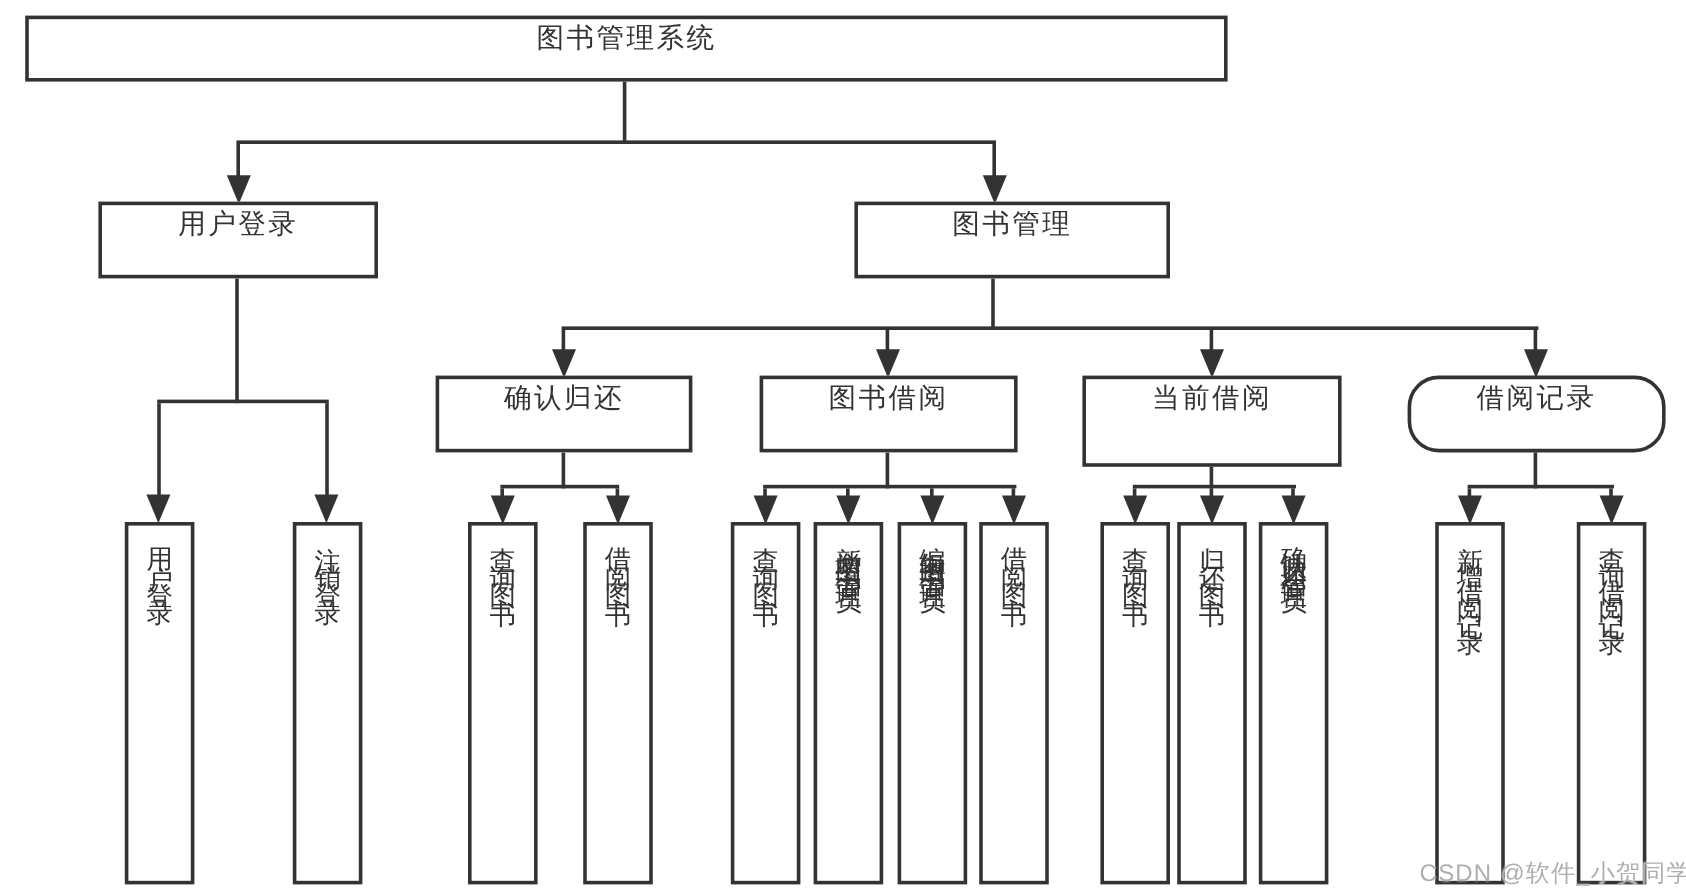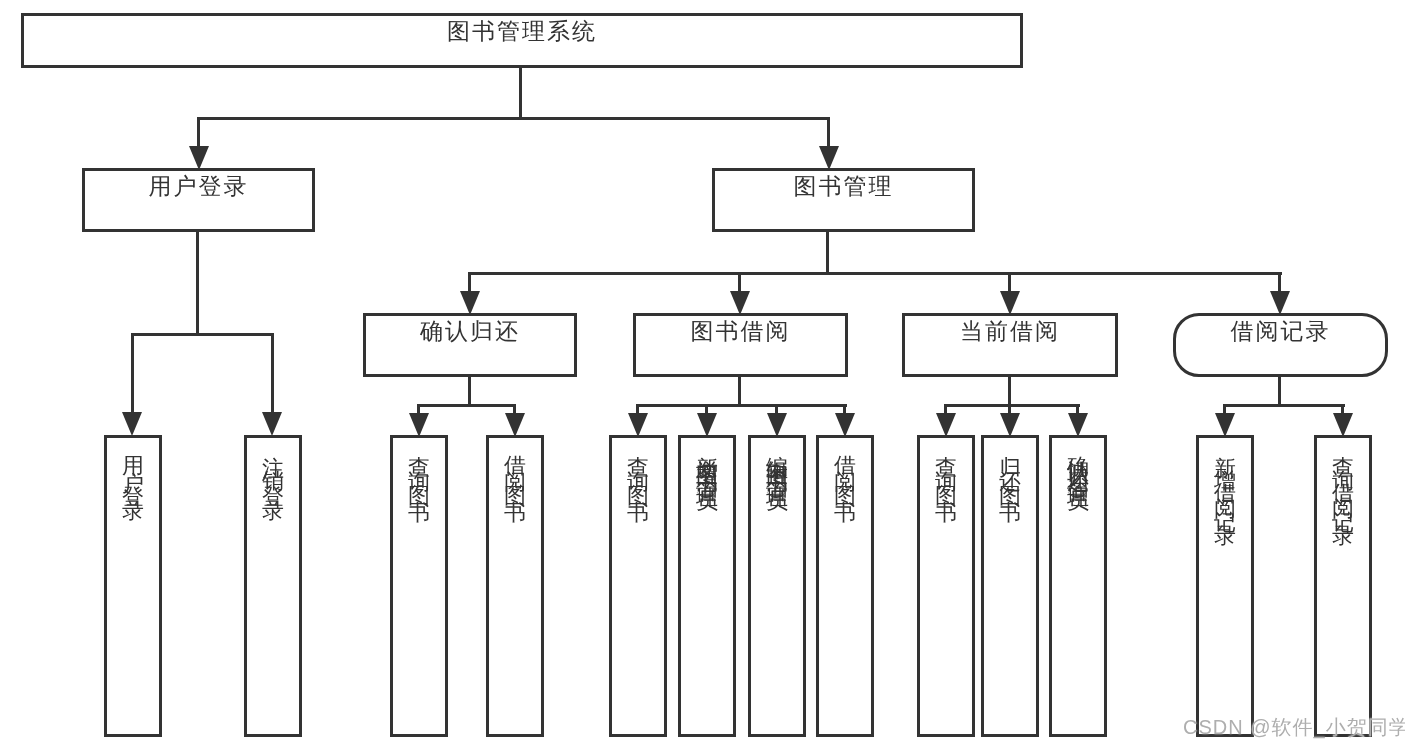--- a/index.html
+++ b/index.html
@@ -49,21 +49,21 @@
     white-space:nowrap;
     z-index:5;
     text-shadow:0 0 2px #ffffff;
   }
   
   #root{left:21px;top:13px;width:1002px;height:55px;}
   #l2-user{left:82px;top:168px;width:233px;height:64px;}
   #l2-book{left:712px;top:168px;width:263px;height:64px;}
   #l3-new{left:363px;top:313px;width:214px;height:64px;}
   #l3-borrow{left:633px;top:313px;width:215px;height:64px;font-family:Liberation Serif, serif;}
-  #l3-current{left:902px;top:313px;width:216px;height:64px;}
+  #l3-current{left:902px;top:313px;width:216px;height:76px;}
   #l3-record{left:1173px;top:313px;width:215px;height:64px;border-radius:26px;}
   .leaf{top:435px;width:58px;height:302px;}
   #lf-login{left:104px;}
   #lf-logout{left:244px;}
   #lf-nb-query{left:390px;}
   #lf-nb-borrow{left:486px;}
   #lf-bb-query{left:609px;}
   #lf-bb-add{left:678px;}
   #lf-bb-edit{left:748px;}
   #lf-bb-borrow{left:816px;}

